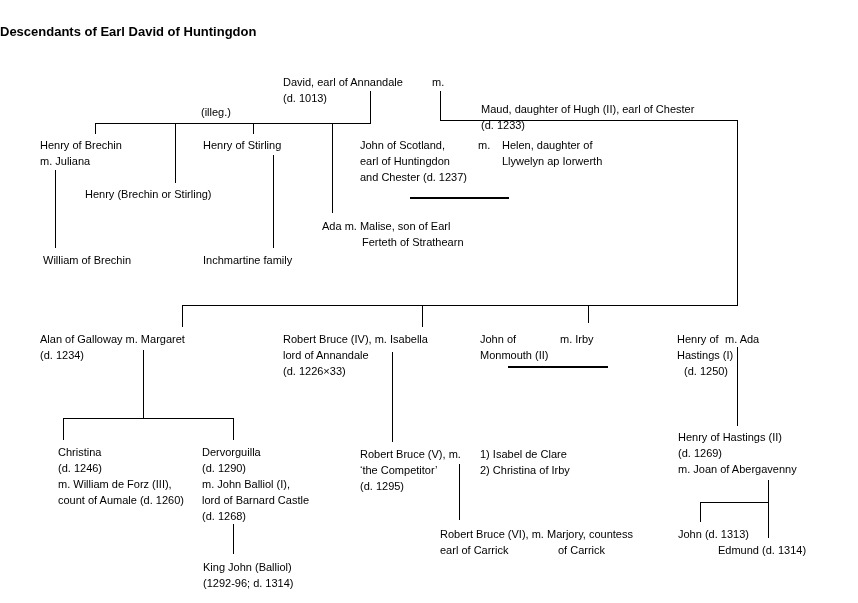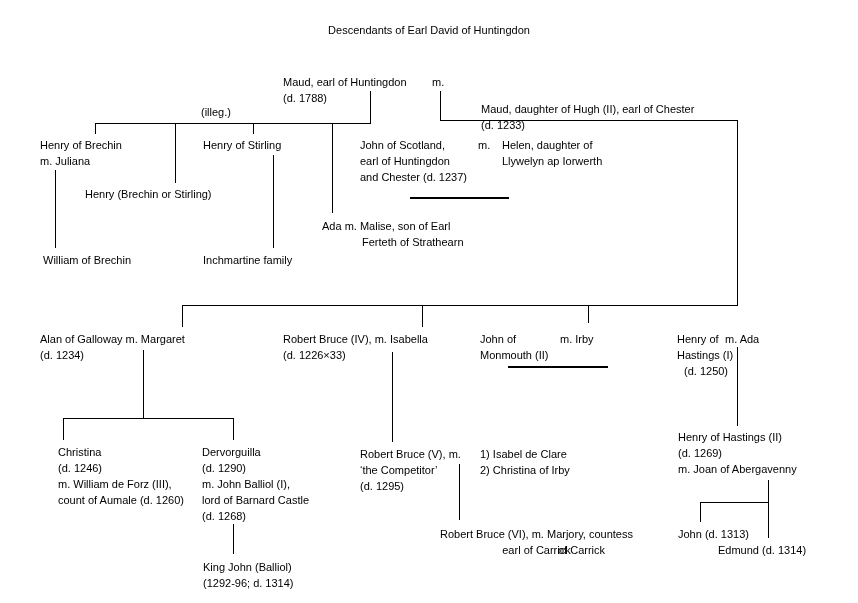--- a/index.html
+++ b/index.html
@@ -3,36 +3,36 @@
 <meta charset="utf-8">
 <style>
   html,body{margin:0;padding:0;background:#ffffff;}
   .stage{
     position:relative;width:858px;height:603px;overflow:hidden;
     background:#ffffff;color:#000000;
     font-family:"Liberation Sans",sans-serif;
   }
   .title{
     position:absolute;top:24px;left:0;width:100%;
-    text-align:center;font-weight:normal;font-size:11px;
+    font-weight:bold;font-size:13px;
   }
   .node{position:absolute;font-size:11px;line-height:16px;white-space:nowrap;}
   .vline{position:absolute;width:1px;background:#000;}
   .hline{position:absolute;height:1px;background:#000;}
   .noissue{position:absolute;height:2px;background:#000;}
 </style>
 </head>
 <body>
 
 <div class="stage">
   <div class="title">Descendants of Earl David of Huntingdon</div>
   <div>
       <div class="node" style="left: 283px; top: 74px;">
-        <div>Maud, earl of Huntingdon</div>
-        <div>(d. 1788)</div>
+        <div>David, earl of Annandale</div>
+        <div>(d. 1013)</div>
       </div>
       <div class="node" style="left: 432px; top: 74px;">
         <div>m.</div>
       </div>
       <div class="node" style="left: 481px; top: 74px; margin-top: 27px;">
         <div>Maud, daughter of Hugh (II), earl of Chester</div>
         <div>(d. 1233)</div>
       </div>
       <div class="node" style="left: 201px; top: 104px;">
         <div>(illeg.)</div>
@@ -70,20 +70,21 @@
       </div>
       <div class="node" style="left: 203px; top: 252px;">
         <div>Inchmartine family</div>
       </div>
       <div class="node" style="left: 40px; top: 331px;">
         <div>Alan of Galloway m. Margaret</div>
         <div>(d. 1234)</div>
       </div>
       <div class="node" style="left: 283px; top: 331px;">
         <div>Robert Bruce (IV), m. Isabella</div>
+        <div>lord of Annandale</div>
         <div>(d. 1226×33)</div>
       </div>
       <div class="node" style="left: 480px; top: 331px;">
         <div>John of</div>
         <div>Monmouth (II)</div>
       </div>
       <div class="node" style="left: 560px; top: 331px;">
         <div>m. Irby</div>
       </div>
       <div class="node" style="left: 677px; top: 331px;">
@@ -116,21 +117,21 @@
       </div>
       <div class="node" style="left: 480px; top: 446px;">
         <div>1) Isabel de Clare</div>
         <div>2) Christina of Irby</div>
       </div>
       <div class="node" style="left: 678px; top: 429px;">
         <div>Henry of Hastings (II)</div>
         <div>(d. 1269)</div>
         <div>m. Joan of Abergavenny</div>
       </div>
-      <div class="node" style="left: 440px; top: 526px; text-align: center;">
+      <div class="node" style="left: 440px; top: 526px;">
         <div>Robert Bruce (VI), m. Marjory, countess</div>
         <div>earl of Carrick</div>
       </div>
       <div class="node" style="left: 558px; top: 542px;">
         <div>of Carrick</div>
       </div>
       <div class="node" style="left: 678px; top: 526px;">
         <div>John (d. 1313)</div>
       </div>
       <div class="node" style="left: 718px; top: 542px;">

